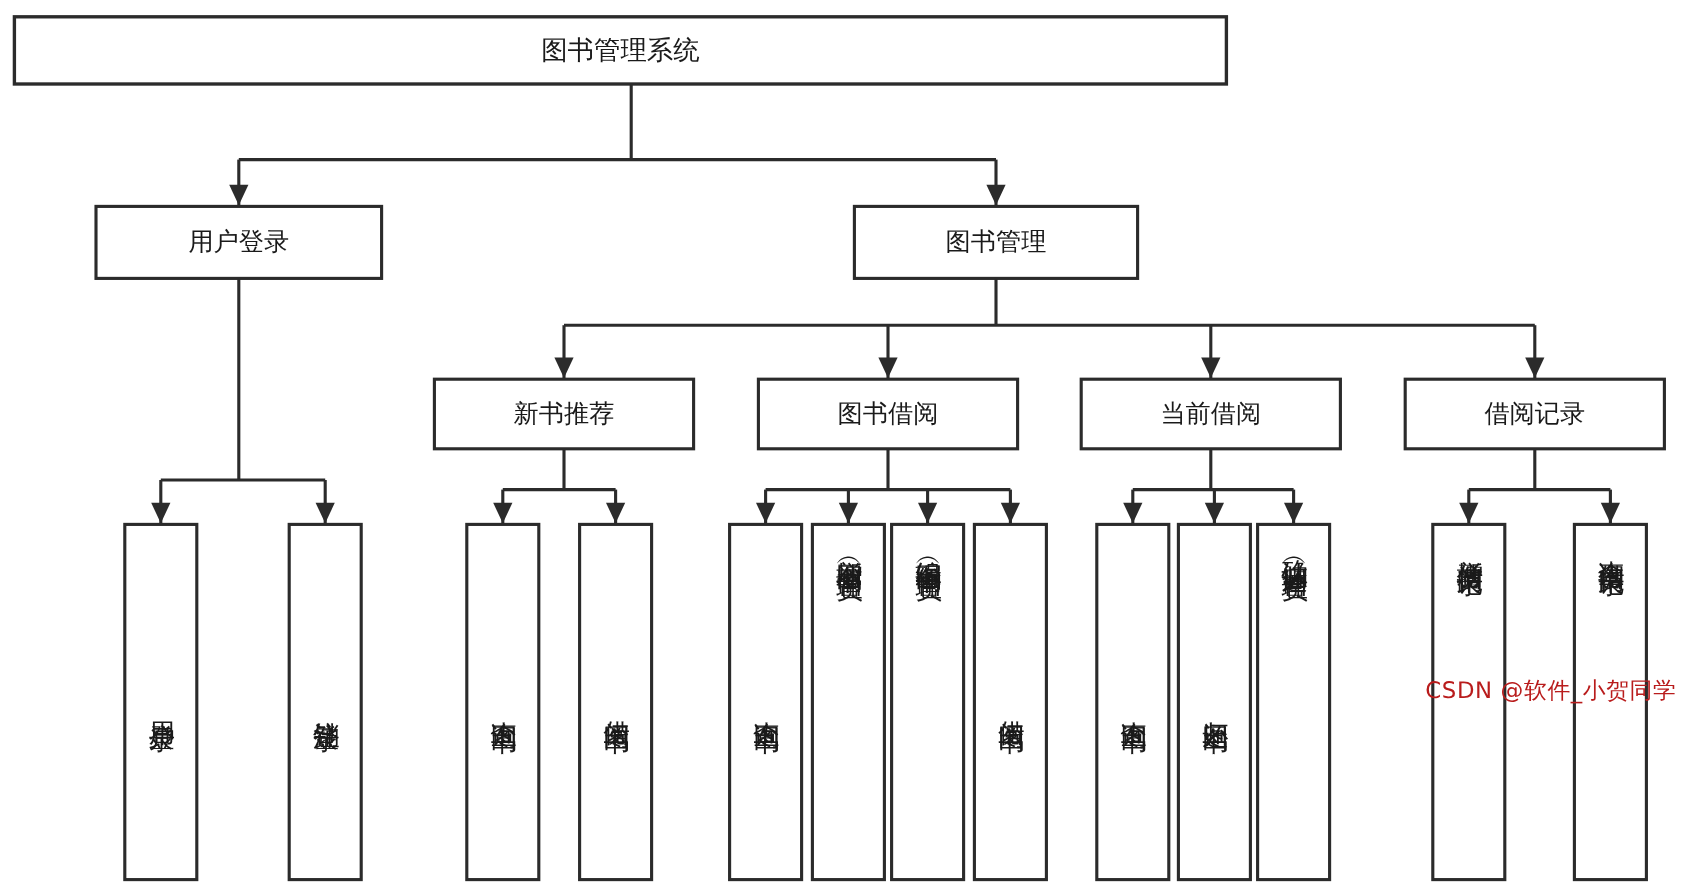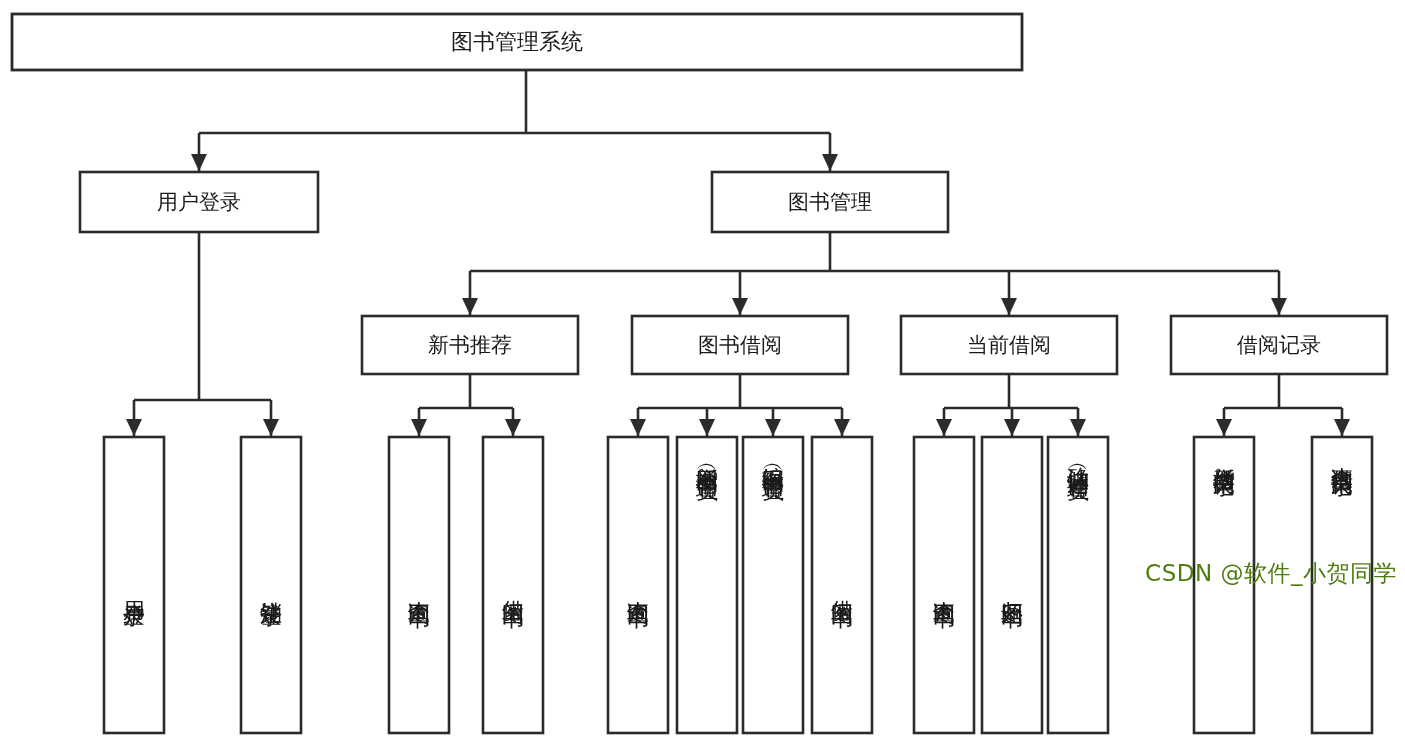--- a/index.html
+++ b/index.html
@@ -77,22 +77,22 @@
     line-height: 1.18;
     letter-spacing: 2px;
     color: #1a1a1a;
     white-space: nowrap;
   }
   .watermark {
     position: absolute;
     right: 8px;
     bottom: 5px;
     font-family: "DejaVu Sans", "Liberation Sans", sans-serif;
-    font-size: 23px;
-    color: #4d7c0f;
+    font-size: 19px;
+    color: #b91c1c;
     letter-spacing: 0.5px;
     white-space: nowrap;
   }
 </style>
 </head>
 <body>
 
 <div id="diagram-root">
 
   <svg id="diagram-svg" viewBox="0 0 1405 747" xmlns="http://www.w3.org/2000/svg">

